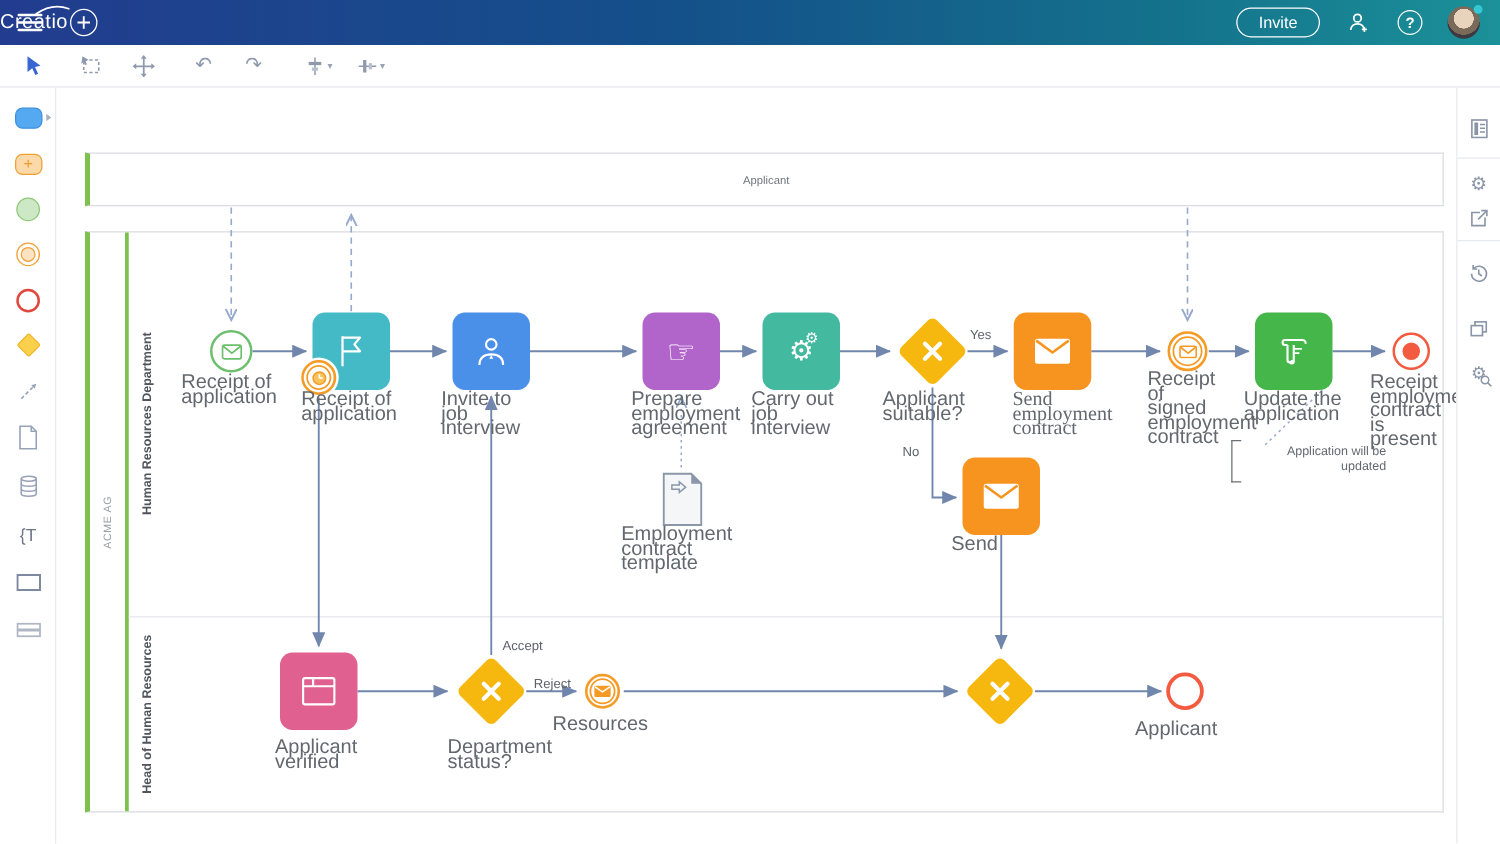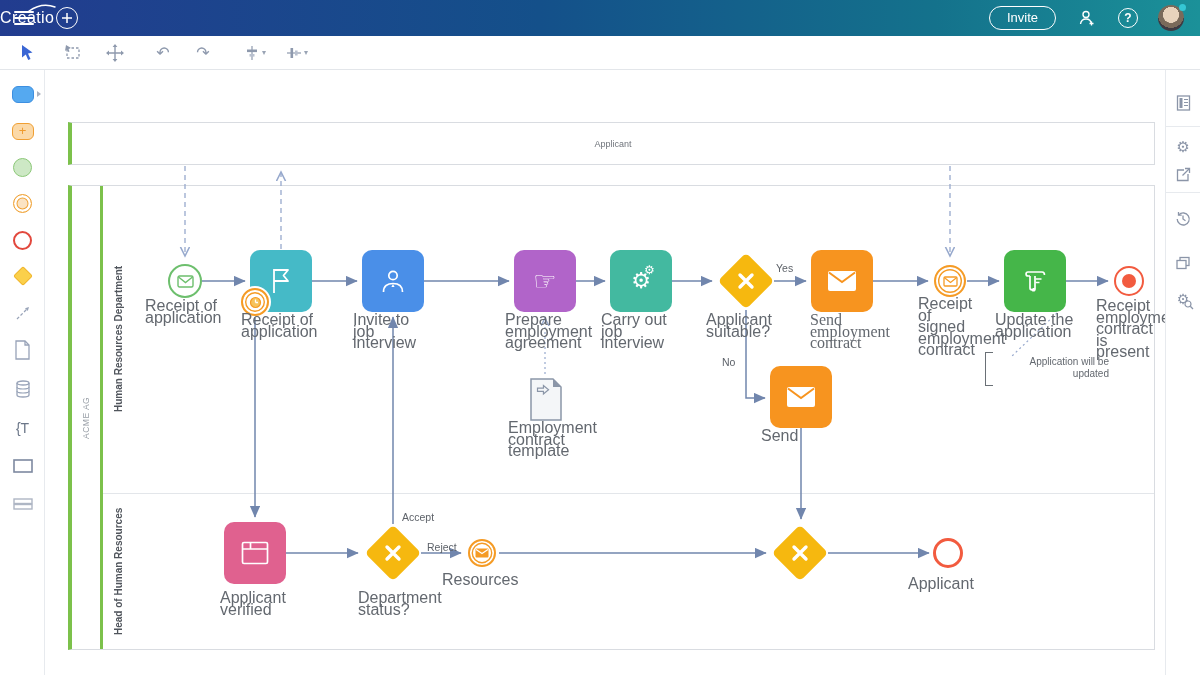--- a/index.html
+++ b/index.html
@@ -395,21 +395,21 @@
     </div>
     <div class="lbl" style="left:1051px; top:230px; width:66px;">Receipt employment contract is present</div>
 
     <div class="abs" style="left:484px; top:307px; z-index:3;">
       <svg width="34" height="45" viewBox="0 0 34 45">
         <path d="M2 2 h22 l8 8 v33 h-30 z" fill="#f4f6f8" stroke="#8b96a8" stroke-width="1.5"></path>
         <path d="M24 2 v8 h8 z" fill="#8b96a8"></path>
         <path d="M8 10 h7 v-3 l6 5 -6 5 v-3 h-7 z" fill="none" stroke="#8b96a8" stroke-width="1.4" transform="scale(0.85) translate(2,3)"></path>
       </svg>
     </div>
-    <div class="lbl" style="left:463px; top:352px; width:80px;">Employment contract template</div>
+    <div class="lbl" style="left:452px; top:352px; width:80px;">Employment contract template</div>
 
     <div class="task" style="left:725px; top:296px; background:#f7941f;">
       <svg width="30" height="22" viewBox="0 0 30 22">
         <rect x="1" y="1" width="28" height="20" rx="2" fill="#fff"></rect>
         <path d="M2 2.5 l13 9.5 13-9.5" fill="none" stroke="#f7941f" stroke-width="2"></path>
       </svg>
     </div>
     <div class="lbl" style="left:716px; top:360px; width:80px;">Send</div>
 
     <div id="annotation-bracket" style="left:940px; top:282px;"></div>

